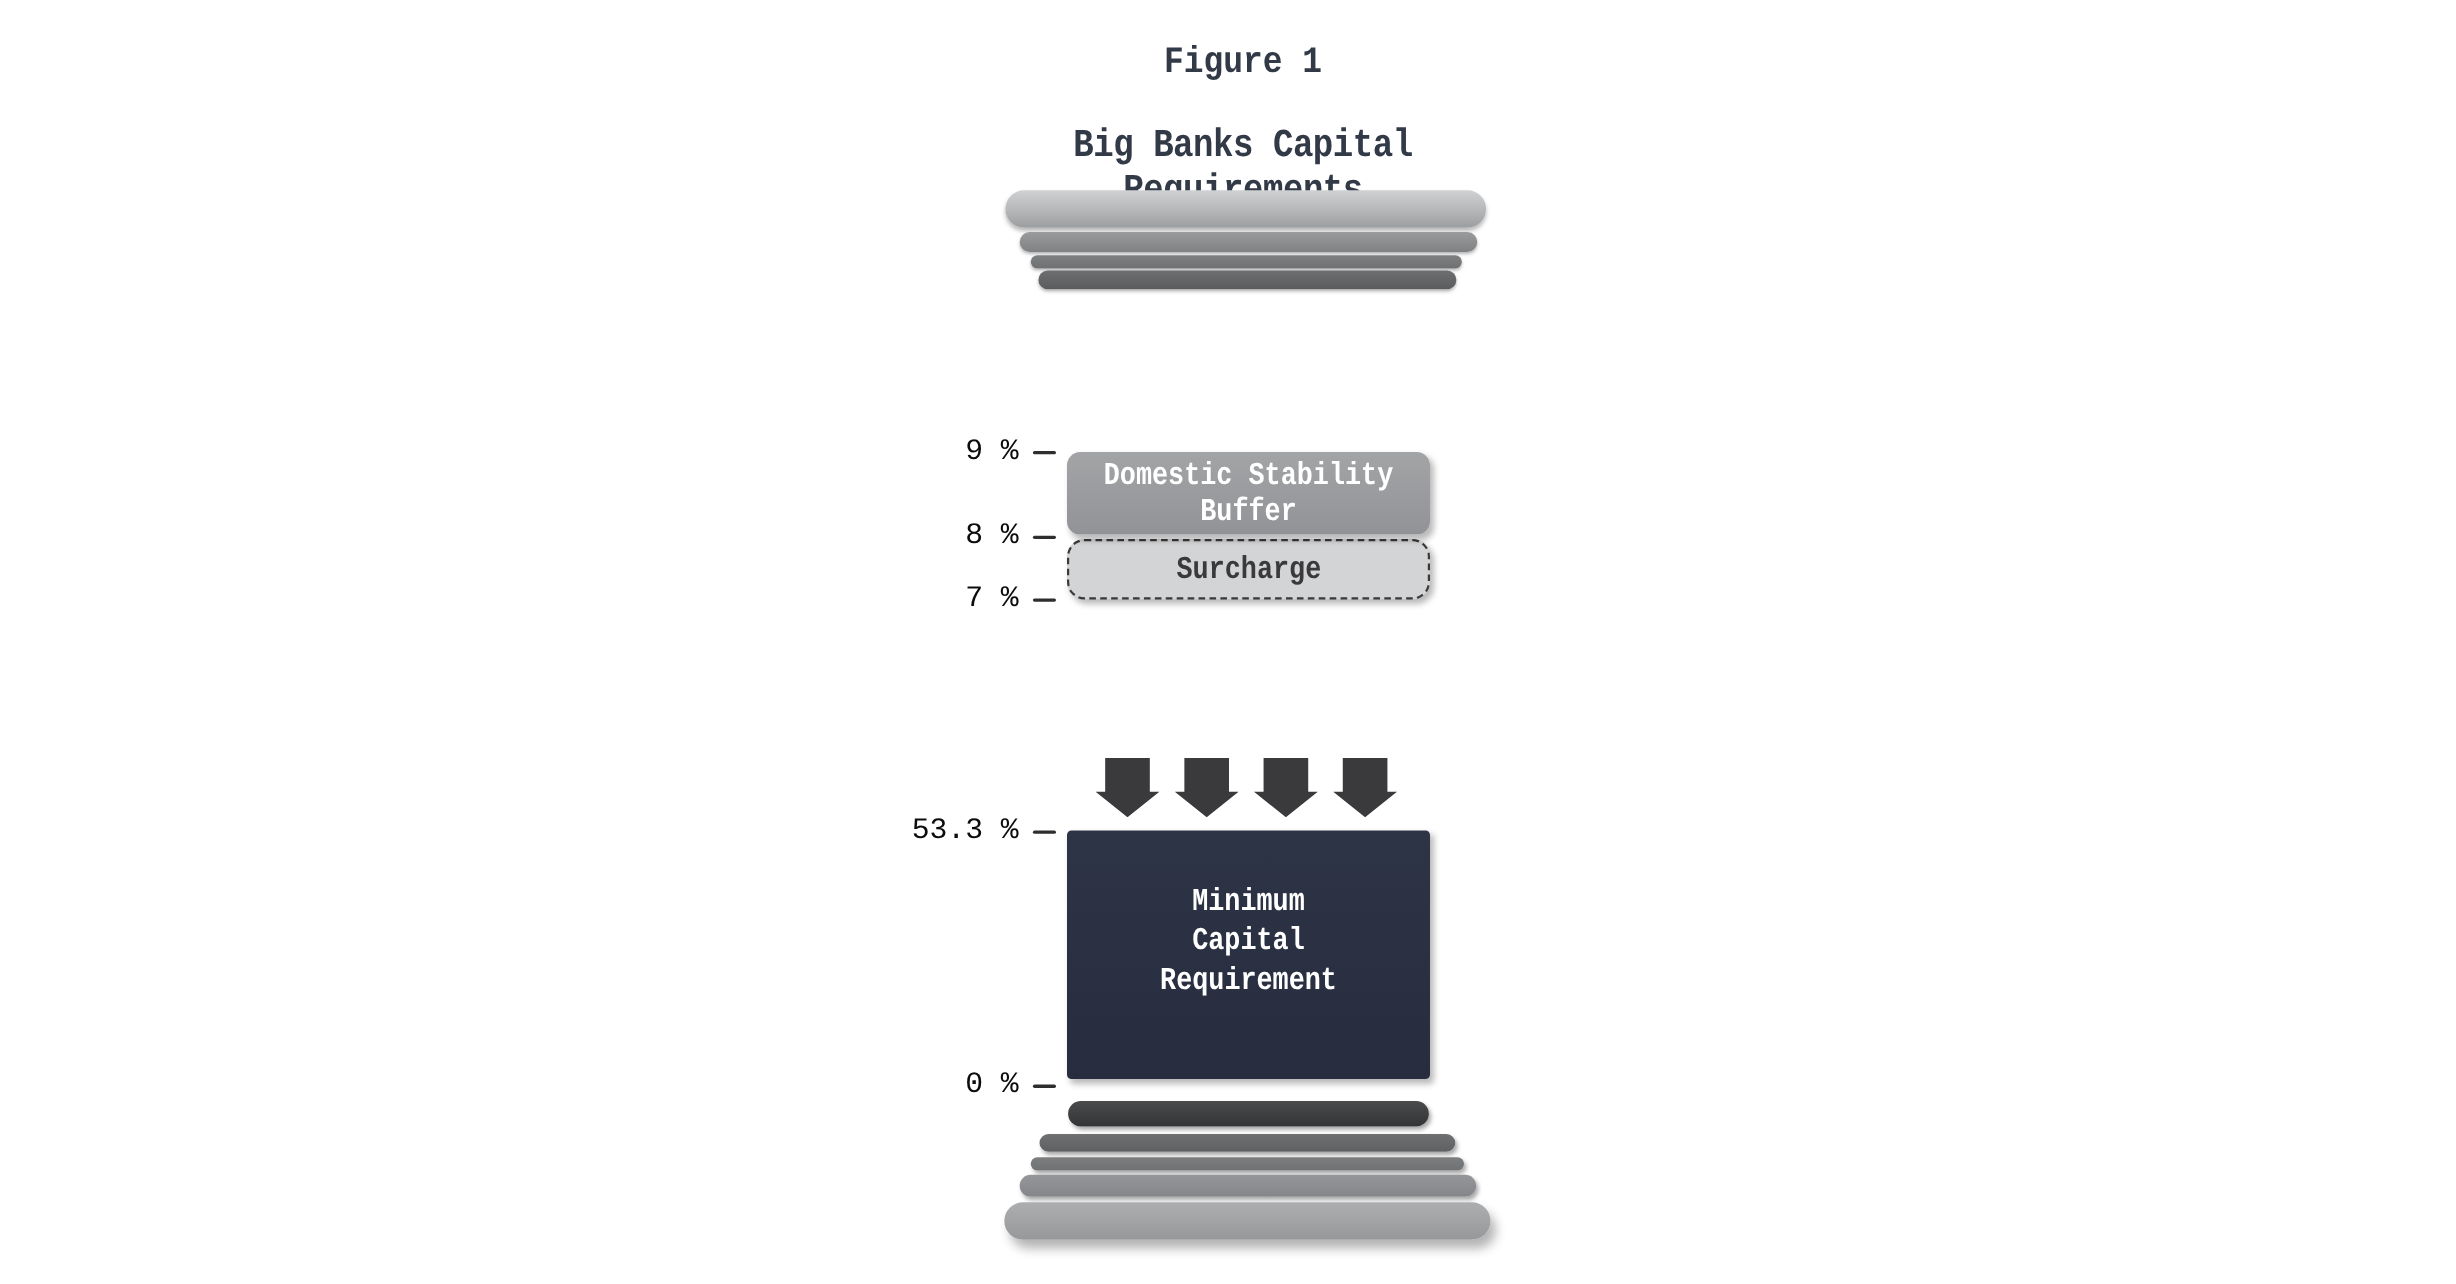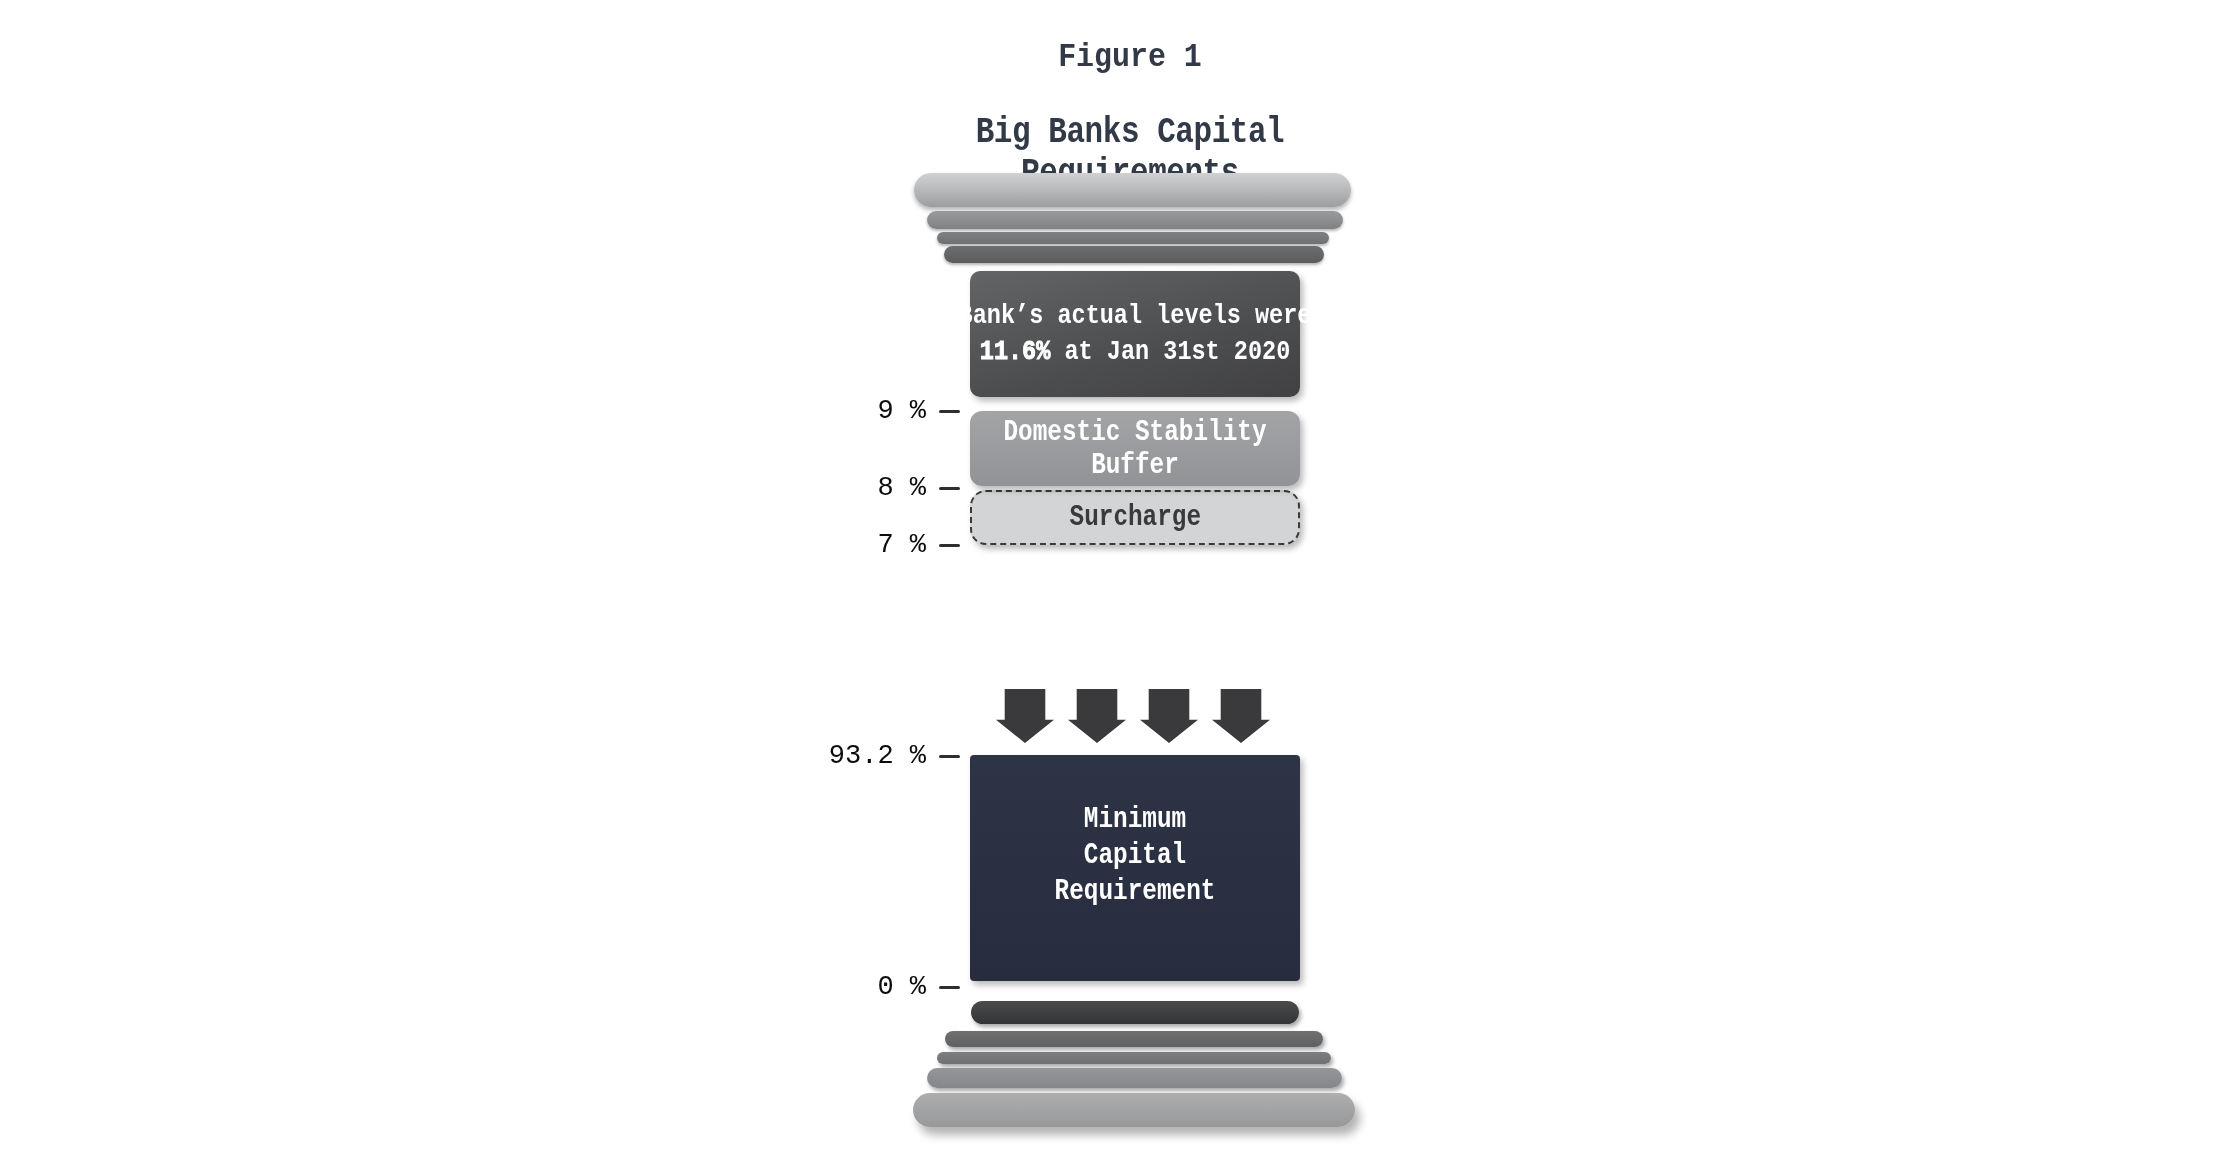--- a/index.html
+++ b/index.html
@@ -119,41 +119,35 @@
 <div class="canvas">
 
   <div class="abs fig-label">Figure 1</div>
   <div class="abs fig-title">Big Banks Capital Requirements</div>
 
   <div class="abs bar cap1"></div>
   <div class="abs bar cap2"></div>
   <div class="abs bar cap3"></div>
   <div class="abs bar cap4"></div>
 
-  <div class="abs box annotation">
-    <div>
-      <div class="ann">Bank’s actual levels were</div>
-      <div class="ann"><span class="hl">11.6%</span><span> at Jan 31st 2020</span></div>
-    </div>
-  </div>
 
   <div class="abs tick t9">
     <span class="tlabel">9 %</span>
     <span class="tdash"></span>
   </div>
   <div class="abs tick t8">
     <span class="tlabel">8 %</span>
     <span class="tdash"></span>
   </div>
   <div class="abs tick t7">
     <span class="tlabel">7 %</span>
     <span class="tdash"></span>
   </div>
   <div class="abs tick t45">
-    <span class="tlabel">93.2 %</span>
+    <span class="tlabel">53.3 %</span>
     <span class="tdash"></span>
   </div>
   <div class="abs tick t0">
     <span class="tlabel">0 %</span>
     <span class="tdash"></span>
   </div>
 
   <div class="abs box surcharge">
     <span class="lbl">Surcharge</span>
   </div>

